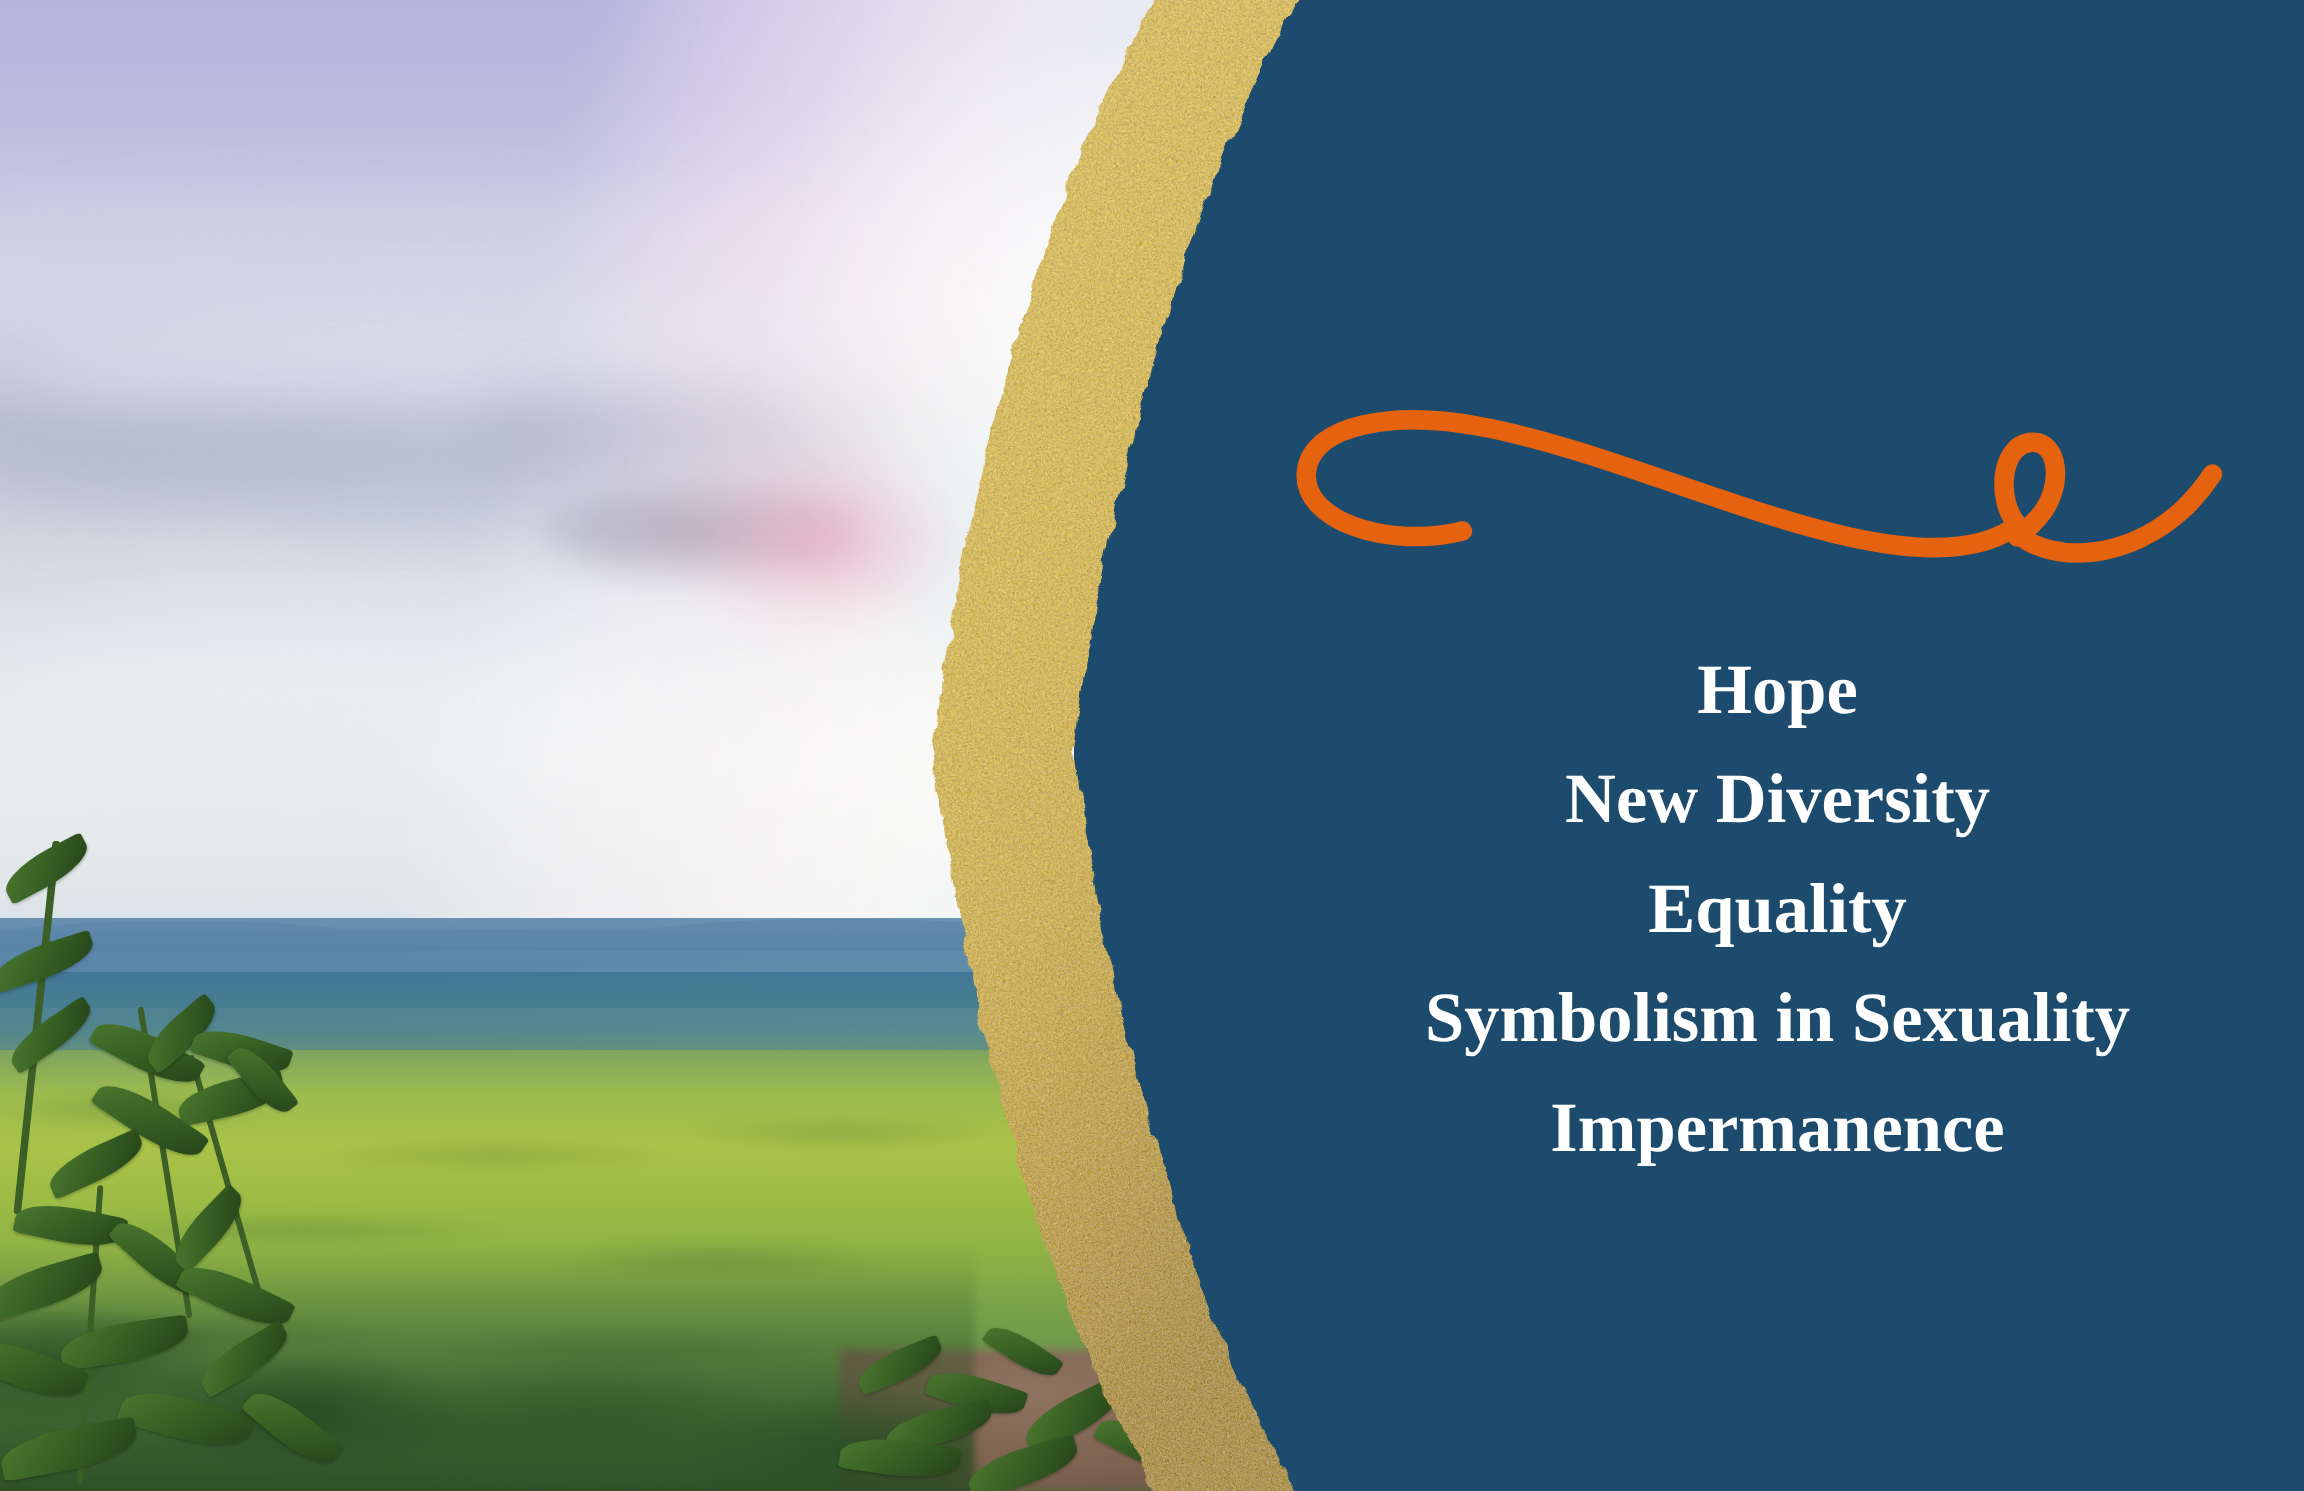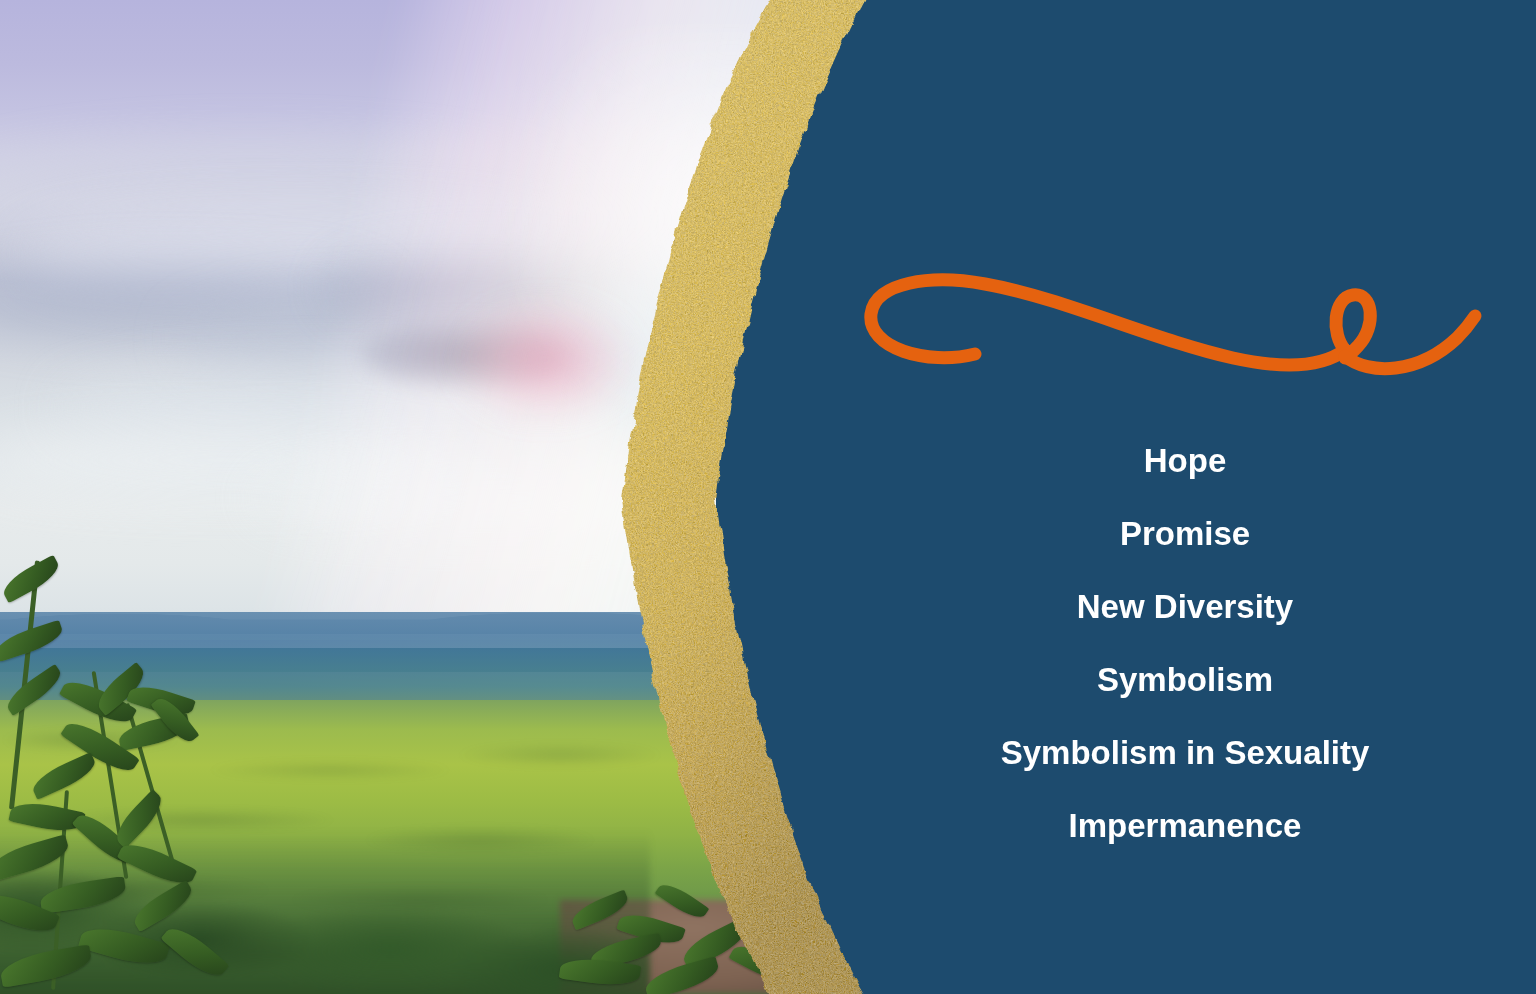--- a/index.html
+++ b/index.html
@@ -253,25 +253,25 @@
     width: 640px; height: 110px;
   }
   .list {
     position: absolute;
     left: 0; top: 424px;
     width: 680px;
     text-align: center;
     color: #ffffff;
   }
   .list-item {
-    font-size: 33px;
+    font-size: 47px;
     font-weight: bold;
     line-height: 73px;
     white-space: nowrap;
-    font-family: Liberation Sans, sans-serif;
+    font-family: Liberation Serif, serif;
   }
 </style>
 </head>
 <body>
 
 <div id="stage">
 
   <div class="photo">
     <div class="sky"></div>
 
@@ -409,21 +409,20 @@
                  C 520 24, 524 58, 505 78
                  C 500 84, 496 86, 492 90"></path>
         <path d="M 492 88
                  C 516 108, 566 106, 604 70
                  C 612 62, 618 54, 622 48"></path>
       </g>
     </svg>
 
     <div class="list">
       <div class="list-item">Hope</div>
-      <div class="list-item">Promise</div>
       <div class="list-item">New Diversity</div>
-      <div class="list-item">Symbolism</div>
+      <div class="list-item">Equality</div>
       <div class="list-item">Symbolism in Sexuality</div>
       <div class="list-item">Impermanence</div>
     </div>
 
   </div>
 </div>
 
 </body></html>

